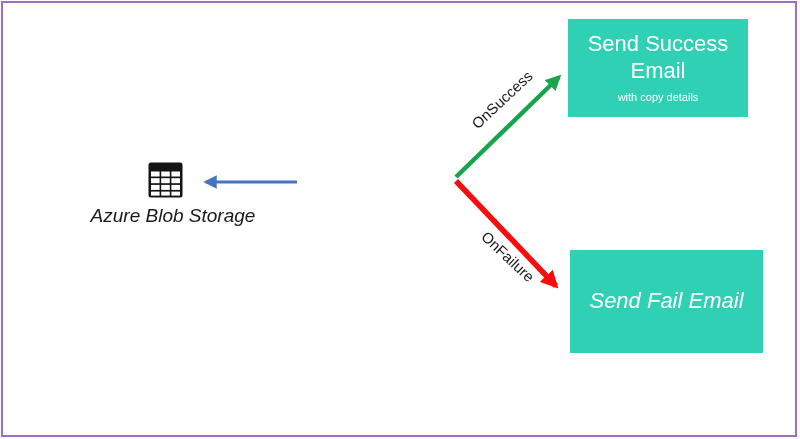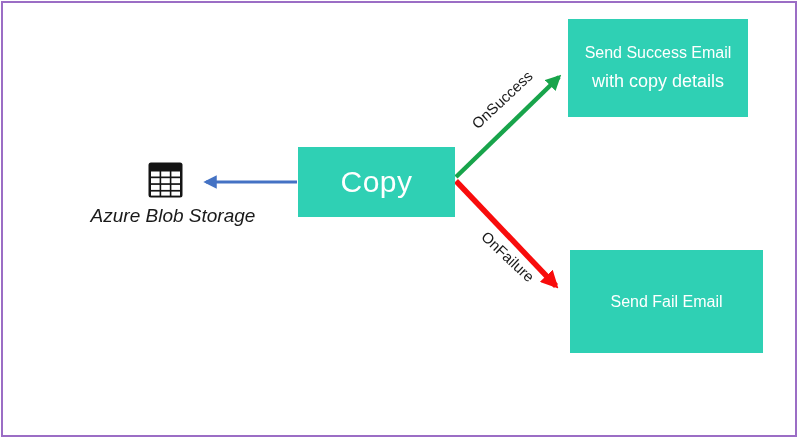--- a/index.html
+++ b/index.html
@@ -25,23 +25,23 @@
     color: var(--text-on-activity, #ffffff);
     display: flex;
     flex-direction: column;
     align-items: center;
     justify-content: center;
     text-align: center;
   }
   .copy-box { left: 298px; top: 147px; width: 157px; height: 70px; }
   .copy-label { font-size: 30px; letter-spacing: 0.5px; }
   .success-box { left: 568px; top: 19px; width: 180px; height: 98px; padding: 4px 8px; }
-  .fail-box { left: 570px; top: 250px; width: 193px; height: 103px; padding: 4px 8px; }
-  .box-title { font-size: 16px; line-height: 1.22; }
-  .box-subtitle { font-size: 18px; line-height: 1.25; margin-top: 7px; }
+  .fail-box { left: 570px; top: 250px; width: 193px; height: 103px; padding: 4px 8px; font-style: italic; }
+  .box-title { font-size: 22px; line-height: 1.22; }
+  .box-subtitle { font-size: 11px; line-height: 1.25; margin-top: 7px; }
   .dataset-icon { position: absolute; left: 148px; top: 162px; width: 35px; height: 36px; }
   .dataset-label {
     position: absolute;
     left: 73px; top: 205px; width: 200px;
     text-align: center;
     font-size: 19px;
     color: var(--label-text, #1a1a1a);
     font-style: italic;
   }
   .edge-layer { position: absolute; left: 0; top: 0; width: 800px; height: 439px; }
@@ -94,23 +94,20 @@
     <rect x="13.2" y="22.9" width="8.6" height="5" fill="#ffffff"></rect>
     <rect x="23.4" y="22.9" width="8.6" height="5" fill="#ffffff"></rect>
 
     <rect x="3" y="29.6" width="8.6" height="4" fill="#ffffff"></rect>
     <rect x="13.2" y="29.6" width="8.6" height="4" fill="#ffffff"></rect>
     <rect x="23.4" y="29.6" width="8.6" height="4" fill="#ffffff"></rect>
   </svg>
 
   <div class="dataset-label">Azure Blob Storage</div>
 
-  <div class="activity-box copy-box">
-    <div class="copy-label">Copy</div>
-  </div>
 
   <div class="activity-box success-box">
     <div class="box-title">Send Success Email</div>
     <div class="box-subtitle">with copy details</div>
   </div>
 
   <div class="activity-box fail-box">
     <div class="box-title">Send Fail Email</div>
   </div>
 

